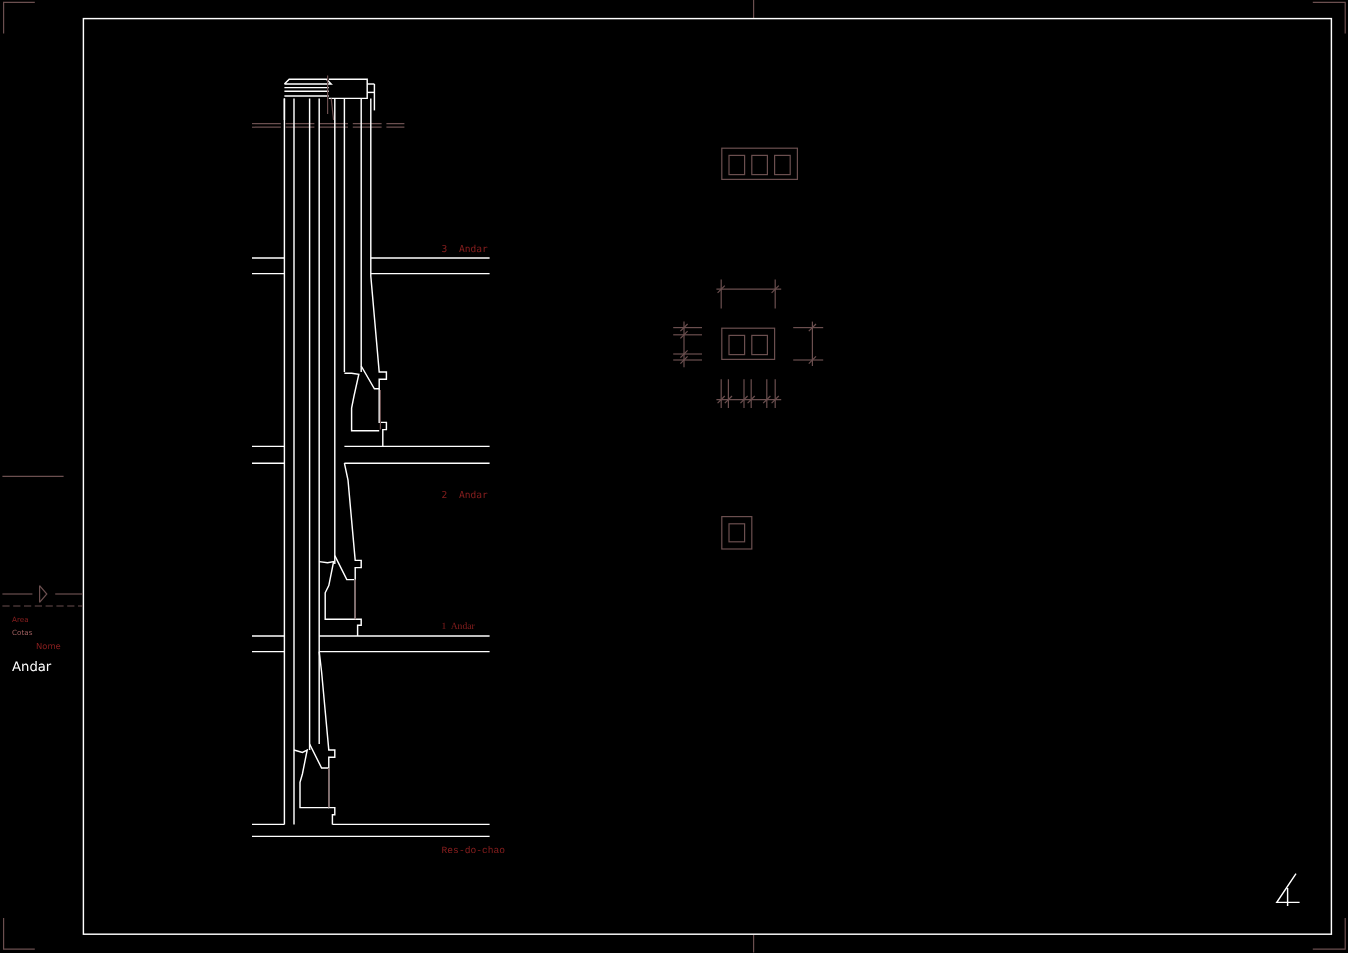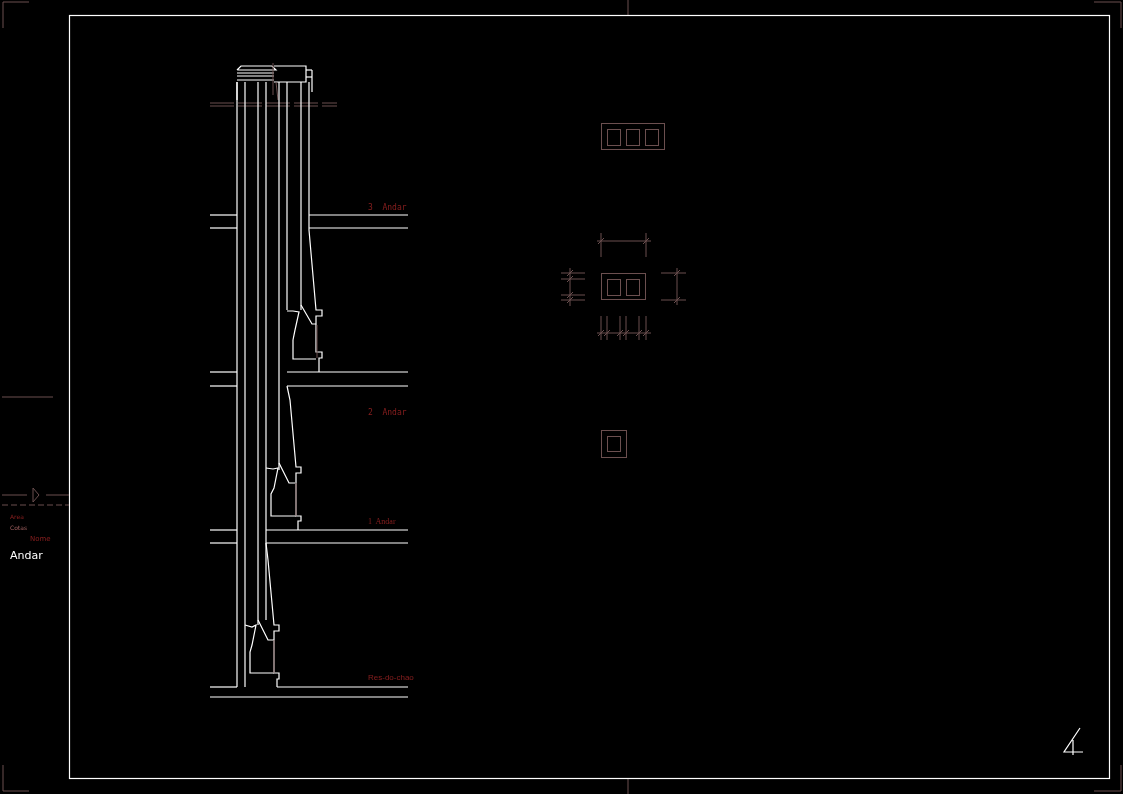--- a/index.html
+++ b/index.html
@@ -163,20 +163,20 @@
   </g>
 
   <g>
     <path class="w" d="M1080,728 L1064,752 L1083,752 M1073,740 L1073,755" stroke-width="1.4"></path>
   </g>
 </svg>
 
 <div class="lbl-red" style="left:368px;top:203px;font-size:8px;font-family:'DejaVu Sans Mono',monospace;white-space:pre;">3  Andar</div>
 <div class="lbl-red" style="left:368px;top:360px;font-size:8px;font-family:'DejaVu Sans Mono',monospace;white-space:pre;margin-top:48px;">2  Andar</div>
 <div class="lbl-red" style="left:368px;top:517px;font-size:8px;font-family:Liberation Serif, serif;white-space:pre;">1  Andar</div>
-<div class="lbl-red" style="left:368px;top:673px;font-size:8px;font-family:Liberation Sans, sans-serif;white-space:pre;">Res-do-chao</div>
+<div class="lbl-red" style="left:368px;top:705px;font-size:8px;font-family:Liberation Mono, monospace;white-space:pre;">Res-do-chao</div>
 
 <div class="lbl-red" style="left:10px;top:513px;font-size:6px;">Area</div>
 <div class="lbl-red" style="left:10px;top:524px;font-size:6px;color:#a06060;">Cotas</div>
 <div class="lbl-red" style="left:10px;top:535px;font-size:7px;margin-left:20px;">Nome</div>
 <div class="lbl-white" style="left:10px;top:549px;font-size:11px;">Andar</div>
 
 <div style="position:absolute;left:1064px;top:726px;font-size:30px;color:transparent;font-family:'DejaVu Sans',sans-serif;">4</div>
 
 </body></html>

